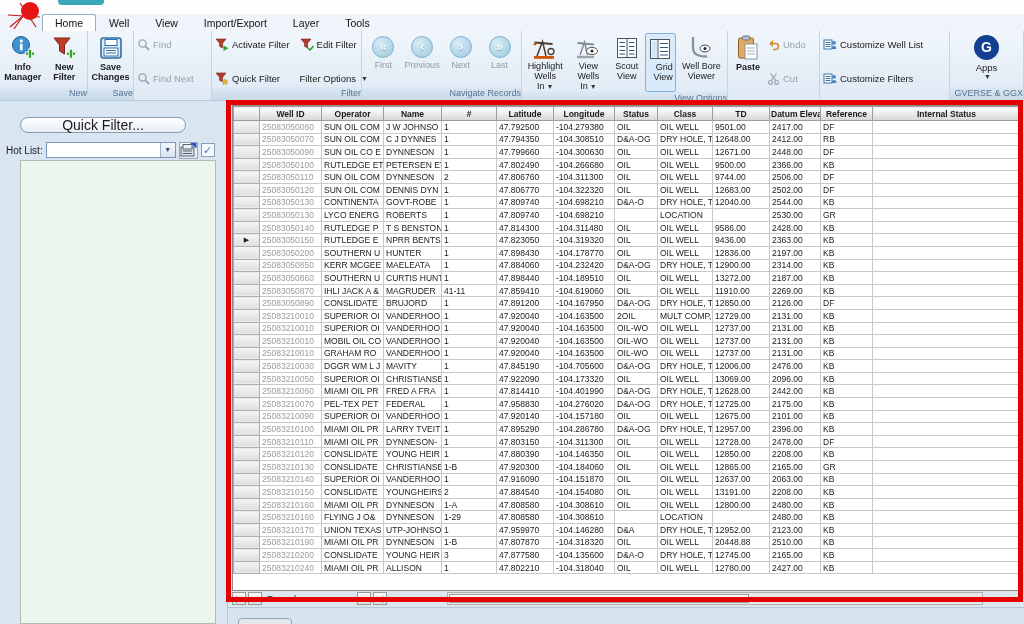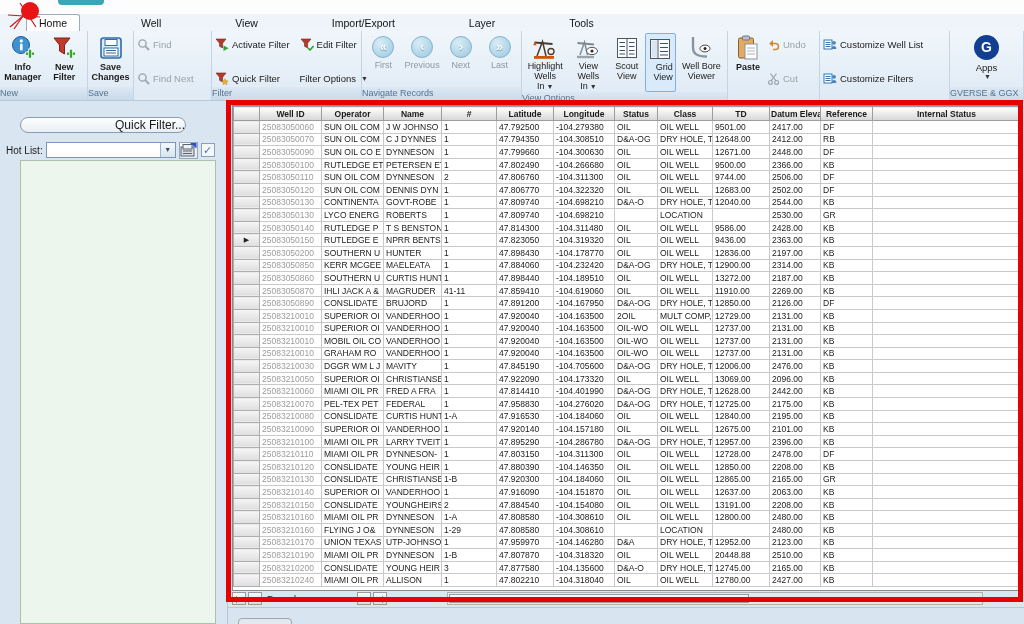--- a/index.html
+++ b/index.html
@@ -3,29 +3,29 @@
 <meta charset="utf-8">
 <style>
   * { margin:0; padding:0; box-sizing:border-box; }
   html,body { width:1024px; height:624px; overflow:hidden; }
   body { font-family:"Liberation Sans", sans-serif; background:#d9e5f0; position:relative; font-size:10px; color:#1a1a1a; }
 
   
   .titlebar { position:absolute; left:0; top:0; width:1024px; height:14px; background:#fdfdfd; }
   .teal-frag { position:absolute; left:58px; top:0; width:46px; height:5px; background:#3aa7b7; border-radius:0 0 4px 4px; }
   .app-logo { position:absolute; left:6px; top:1px; z-index:6; }
-  .tabbar { position:absolute; left:0; top:14px; width:1024px; height:17px; background:#eef4fa; display:flex; align-items:flex-end; padding-left:26px;gap:48px; }
+  .tabbar { position:absolute; left:0; top:14px; width:1024px; height:17px; background:#eef4fa; display:flex; align-items:flex-end; padding-left:42px; }
   .rtab { padding:2px 12px 2px; font-size:10.5px; color:#111; cursor:default; border:1px solid transparent; border-bottom:none; }
   .rtab.active { background:#fff; border-color:#98aec4; border-radius:3px 3px 0 0; }
 
   
   .ribbon { position:absolute; left:0; top:31px; width:1024px; height:70px; background:linear-gradient(#f0f6fb,#dfeaf5); border-bottom:1px solid #b6cadd; display:flex; }
   .rgroup { height:100%; display:flex; flex-direction:column; border-right:1px solid #c3d4e5; }
   .rgc { flex:1; display:flex; gap:2px; padding:2px 3px 0; }
-  .rgl { height:13px; line-height:12px; text-align:left; font-size:9px; color:#55728f; background:linear-gradient(#dce8f4,#c9dae9); }
+  .rgl { height:13px; line-height:12px; text-align:right; font-size:9px; color:#55728f; background:linear-gradient(#dce8f4,#c9dae9); }
   .w-new{width:88px}.w-save{width:46px}.w-search{width:78px}.w-filter{width:150px}.w-nav{width:160px}.w-view{width:206px}.w-clip{width:92px}.w-pref{width:130px}.w-apps{width:74px}
   .bigbtn { width:42px; display:flex; flex-direction:column; align-items:center; font-size:9px; line-height:10px; text-align:center; padding-top:1px; cursor:default;font-weight:bold; }
   .bigbtn .bi { height:28px; display:flex; align-items:center; justify-content:center; }
   .vstack { display:flex; flex-direction:column; gap:20px; padding-top:4px; }
   .srow { display:flex; align-items:center; gap:3px; font-size:9.5px; height:14px; white-space:nowrap; cursor:default; }
   .srow.disabled { color:#9aa1a8; }
   .caret { font-size:7px; color:#333; margin-left:2px; }
   .vsep { width:1px; background:#c6d6e6; margin:2px 3px; }
 
   .navitem { width:38px; display:flex; flex-direction:column; align-items:center; gap:2px; padding-top:3px; font-size:9px; color:#8d99a4; }
@@ -35,21 +35,21 @@
   .vbtn .bi { height:27px; display:flex; align-items:center; justify-content:center; }
   .vbtn.sel { background:#d9ebfa; border:1px solid #7fb2e0; border-radius:2px;text-align:right; }
   .w46{width:48px}.w36{width:36px}.w52{width:54px}
 
   .appsbtn { width:100%; display:flex; flex-direction:column; align-items:center; font-size:9.5px; padding-top:2px; }
   .gcirc { width:25px; height:25px; border-radius:50%; background:#123f8f; color:#fff; font-weight:bold; font-size:14px; line-height:24px; text-align:center; margin-bottom:2px; }
 
   
   .workspace { position:absolute; left:0; top:101px; width:1024px; height:523px; background:#dce6ef; }
   .sidebar { position:absolute; left:0; top:101px; width:228px; height:523px; background:#d9e5f0; border-right:1px solid #b3c8da; }
-  .qf-btn { position:absolute; left:20px; top:16px; width:166px; height:16px; border:1px solid #8a9db0; border-radius:8px; background:linear-gradient(#ffffff,#e7eef5); font-size:12px; text-align:right; line-height:14px; cursor:default; }
+  .qf-btn { position:absolute; left:20px; top:16px; width:166px; height:16px; border:1px solid #8a9db0; border-radius:8px; background:linear-gradient(#ffffff,#e7eef5); font-size:14px; text-align:center; line-height:14px; cursor:default; }
   .hotlist-row { position:absolute; left:6px; top:40px; width:222px; height:18px; display:flex; align-items:center; gap:3px; font-size:10px; }
   .hl-dd { width:130px; height:16px; background:#fff; border:1px solid #7a96b8; display:flex; align-items:center; }
   .hl-dd .val { flex:1; padding-left:3px; font-size:9px; }
   .hl-dd .dbtn { width:15px; height:14px; background:linear-gradient(#f4f8fb,#d7e4ef); border-left:1px solid #9fb4c9; font-size:7px; text-align:center; line-height:14px; color:#34506c; }
   .hl-iconbtn { width:19px; height:17px; border:1px solid #93a7ba; background:linear-gradient(#fbfcfd,#e3ebf2); display:flex; align-items:center; justify-content:center; }
   .hl-check { width:14px; height:14px; border:1px solid #8aa0b8; background:#f4f8fb; color:#3f76c9; font-size:11px; line-height:12px; text-align:center; }
   .green-box { position:absolute; left:20px; top:59px; width:196px; height:464px; background:#ecf6ec; border:1px solid #aebfae; }
 
   
   .tablewrap { position:absolute; left:232px; top:105px; width:790px; height:486px; background:#fff; overflow:hidden; border:1px solid #8a8a8a; }
@@ -843,35 +843,20 @@
           <td>-104.276020</td>
           <td>D&amp;A-OG</td>
           <td>DRY HOLE, T</td>
           <td>12725.00</td>
           <td>2175.00</td>
           <td>KB</td>
           <td></td>
         </tr>
         <tr>
           <td class="rowsel"></td>
-          <td class="wellid">25083210080</td>
-          <td>CONSLIDATE</td>
-          <td>CURTIS HUNT</td>
-          <td>1-A</td>
-          <td>47.916530</td>
-          <td>-104.184060</td>
-          <td>OIL</td>
-          <td>OIL WELL</td>
-          <td>12840.00</td>
-          <td>2195.00</td>
-          <td>KB</td>
-          <td></td>
-        </tr>
-        <tr>
-          <td class="rowsel"></td>
           <td class="wellid">25083210090</td>
           <td>SUPERIOR OI</td>
           <td>VANDERHOO</td>
           <td>1</td>
           <td>47.920140</td>
           <td>-104.157180</td>
           <td>OIL</td>
           <td>OIL WELL</td>
           <td>12675.00</td>
           <td>2101.00</td>

